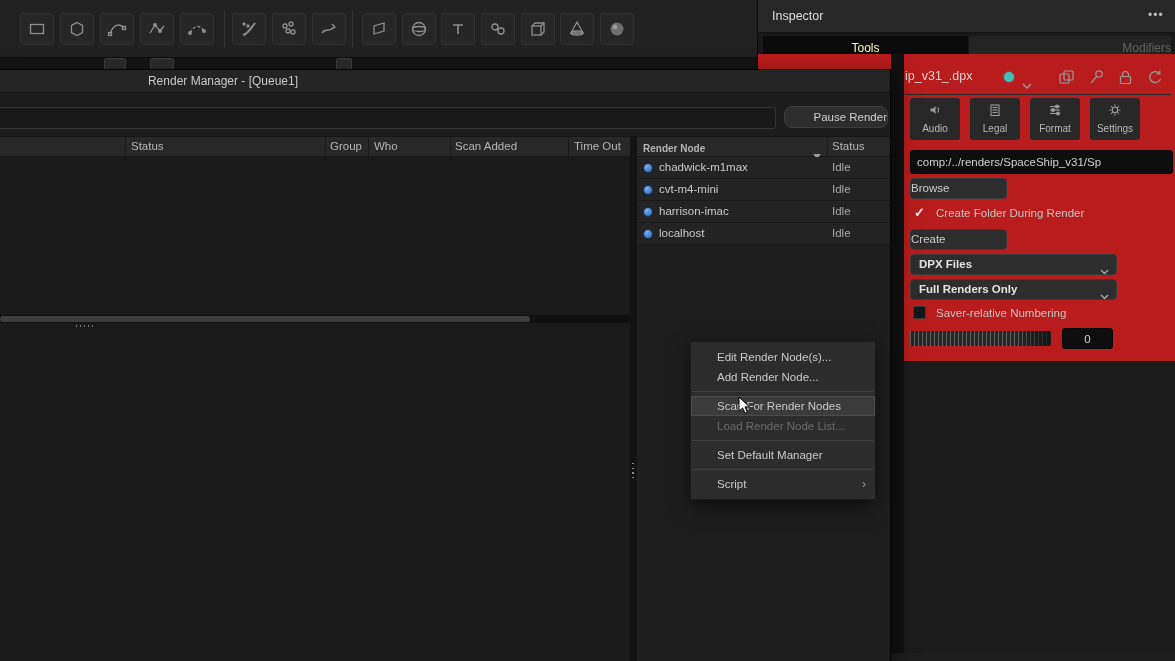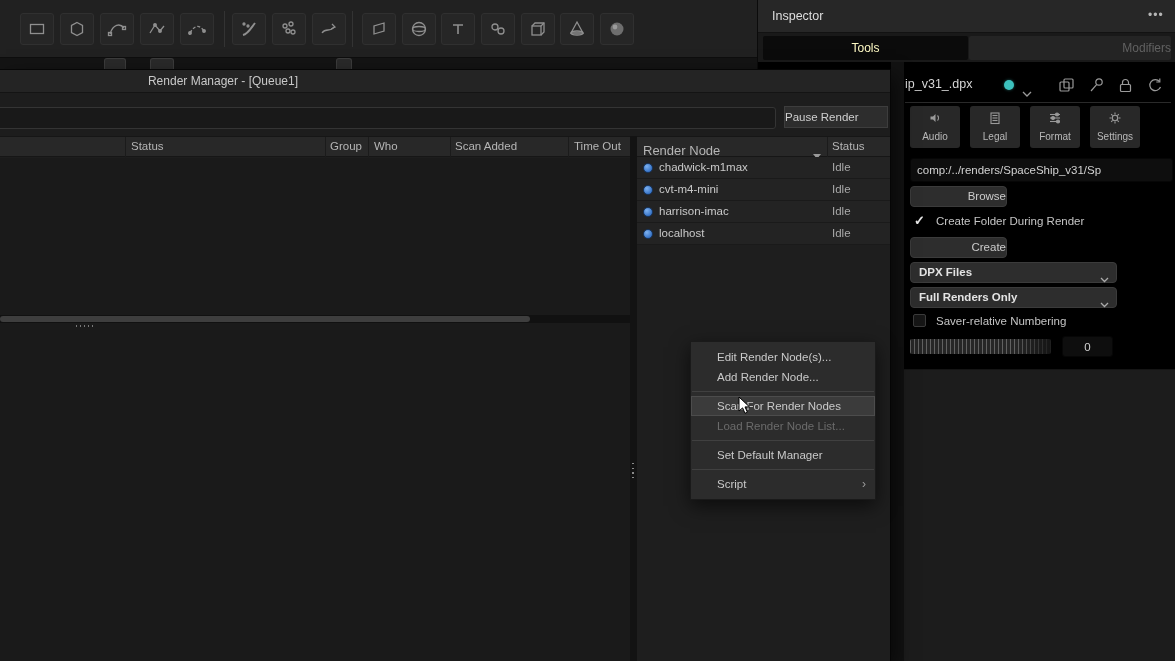--- a/index.html
+++ b/index.html
@@ -15,64 +15,64 @@
   .frag { position:absolute; top:58px; height:14px; background:#2a2a2a; border:1px solid #3c3c3c; border-bottom:none; border-radius:3px 3px 0 0; z-index:2; }
 
   
   .inspector { position:absolute; left:757px; top:0; width:418px; height:661px; background:#1f1f1f; border-left:1px solid #0b0b0b; z-index:1; }
   .insp-header { position:absolute; left:0; top:0; width:418px; height:33px; background:#272727; border-bottom:1px solid #121212; }
   .insp-title { position:absolute; left:14px; top:9px; font-size:12.5px; color:#dedede; }
   .insp-dots { position:absolute; left:390px; top:8px; font-size:12px; color:#b5b5b5; letter-spacing:1px; cursor:default; }
   .insp-tabs { position:absolute; left:0; top:33px; width:418px; height:29px; background:#191919; }
   .tab-tools { position:absolute; left:5px; top:3px; width:205px; height:24px; background:#0b0b0b; color:#fef9c3; font-size:12px; text-align:center; line-height:24px; border-radius:2px; }
   .tab-mods  { position:absolute; left:211px; top:3px; width:202px; height:24px; background:#242424; color:#616161; font-size:12px; text-align:right; line-height:24px; border-radius:2px; }
-  .insp-content { position:absolute; left:0; top:62px; width:418px; height:599px; background:#000000; }
+  .insp-content { position:absolute; left:0; top:54px; width:418px; height:599px; background:#b91c1c; }
   .darkstrip { position:absolute; left:133px; top:0; width:13px; height:599px; background:#121212; }
   .node-name { position:absolute; left:147px; top:15px; height:16px; font-size:12.5px; color:#d6d6d6; }
   .teal-dot { position:absolute; left:246px; top:18px; width:10px; height:10px; border-radius:50%; background:#3cc1bd; box-shadow:0 0 3px rgba(60,193,189,.5); }
   .hdr-caret { position:absolute; left:264px; top:21px; }
   .hicon { position:absolute; top:14px; width:20px; height:18px; }
   .hline1 { position:absolute; left:147px; top:40px; width:266px; height:1px; background:#2a2a2a; }
   .sect { position:absolute; top:44px; width:50px; height:42px; background:#282828; border-radius:3px; text-align:center; }
   .sect svg { margin-top:5px; }
   .sect .slabel { display:block; font-size:10px; color:#b8b8b8; margin-top:2px; }
   .pathfield { position:absolute; left:152px; top:96px; width:263px; height:24px; background:#0e0e0e; border:1px solid #060606; border-radius:3px; color:#d2d2d2; font-size:11.5px; padding:0 6px; font-family:"Liberation Sans", sans-serif; }
-  .ibtn { position:absolute; height:21px; background:#2d2d2d; border:1px solid #3b3b3b; border-radius:4px; color:#cbcbcb; font-size:11.5px; text-align:right; line-height:19px; cursor:default; }
+  .ibtn { position:absolute; height:21px; background:#2d2d2d; border:1px solid #3b3b3b; border-radius:4px; color:#cbcbcb; font-size:11.5px; text-align:left; line-height:19px; cursor:default; }
   .checkmark { position:absolute; left:156px; font-size:13px; color:#e6e6e6; font-weight:bold; }
   .chk-label { position:absolute; left:178px; font-size:11.5px; color:#c5c5c5; }
   .chk-box { position:absolute; left:155px; width:13px; height:13px; background:#161616; border:1px solid #3b3b3b; border-radius:2px; }
   .dd { position:absolute; left:152px; width:207px; height:21px; background:#2d2d2d; border:1px solid #3b3b3b; border-radius:4px; font-size:11.5px; font-weight:bold; color:#e3e3e3; line-height:19px; padding-left:8px; }
   .dd .ddcaret { position:absolute; right:7px; top:7px; }
   .ribbed { position:absolute; left:152px; top:277px; width:141px; height:15px; border-radius:2px;
             background-image:linear-gradient(90deg, rgba(25,25,25,0) 75%, rgba(18,18,18,.85)),
                              repeating-linear-gradient(90deg,#616161 0 1px,#262626 1px 4px); }
   .numbox { position:absolute; left:304px; top:274px; width:51px; height:21px; background:#0e0e0e; border:1px solid #060606; border-radius:3px; color:#d2d2d2; font-size:11.5px; text-align:center; font-family:"Liberation Sans", sans-serif; }
   .insp-lower { position:absolute; left:146px; top:307px; width:272px; height:292px; background:#1c1c1c; border-top:1px solid #151515; }
 
   
   .window { position:absolute; left:0; top:70px; width:890px; height:591px; background:#1d1d1d; z-index:10;
             box-shadow:0 0 0 1px #060606, 6px 6px 18px rgba(0,0,0,.55); }
   .titlebar { position:absolute; left:0; top:0; width:890px; height:23px; background:#242424; border-bottom:1px solid #141414; }
   .wtitle { position:absolute; left:23px; top:0; width:400px; text-align:center; font-size:12px; color:#c9c9c9; line-height:23px; }
   .filterfield { position:absolute; left:-16px; top:37px; width:792px; height:22px; background:#191919; border:1px solid #343434; border-radius:3px; }
-  .pausebtn { position:absolute; left:784px; top:36px; width:104px; height:22px; background:#2d2d2d; border:1px solid #3d3d3d; border-radius:0; color:#cfcfcf; font-size:11.5px; text-align:left; line-height:20px; cursor:default; }
+  .pausebtn { position:absolute; left:784px; top:36px; width:104px; height:22px; background:#2d2d2d; border:1px solid #3d3d3d; border-radius:8px; color:#cfcfcf; font-size:11.5px; text-align:right; line-height:20px; cursor:default; }
   .qheader { position:absolute; left:0; top:66px; width:630px; height:21px; background:#282828; border-top:1px solid #161616; border-bottom:1px solid #161616; }
   .qheader span { position:absolute; top:3px; font-size:11.5px; color:#b5b5b5; }
   .vline { position:absolute; top:0; width:1px; height:21px; background:#1b1b1b; }
   .queue-area { position:absolute; left:0; top:88px; width:630px; height:503px; background:#1a1a1a; }
   .hscroll { position:absolute; left:0; top:245px; width:630px; height:8px; background:#111; }
   .hthumb { position:absolute; left:0; top:1px; width:530px; height:6px; background:#3e3e3e; border-radius:3px; }
   .gripdots { position:absolute; left:76px; top:255px; width:20px; height:2px;
               background:repeating-linear-gradient(90deg,#787878 0 1.5px, transparent 1.5px 4px); }
   .gapstrip { position:absolute; left:630px; top:66px; width:7px; height:525px; background:#131313; }
   .vsplit { position:absolute; left:632px; top:393px; width:2px; height:15px;
             background:repeating-linear-gradient(180deg,#8a8a8a 0 1.5px, transparent 1.5px 4.6px); }
   .nodepanel { position:absolute; left:637px; top:66px; width:253px; height:525px; background:#1e1e1e; }
   .nheader { position:absolute; left:0; top:0; width:253px; height:21px; background:#282828; border-top:1px solid #161616; border-bottom:1px solid #161616; }
-  .nheader .nh1 { position:absolute; left:6px; top:6px; font-size:13px; color:#b5b5b5; }
+  .nheader .nh1 { position:absolute; left:6px; top:6px; font-size:10px; color:#b5b5b5;font-weight:bold; }
   .nheader .nh2 { position:absolute; left:195px; top:3px; font-size:11.5px; color:#b5b5b5; }
   .nh-caret { position:absolute; left:176px; top:8px; }
   .nhline { position:absolute; left:190px; top:0; width:1px; height:21px; background:#1b1b1b; }
   .nrow { position:absolute; left:0; width:253px; height:22px; background:#232323; border-bottom:1px solid #1a1a1a; }
   .ndot { position:absolute; left:6px; top:6px; width:10px; height:10px; border-radius:50%;
           background:radial-gradient(circle at 35% 30%, #7db1ef, #3a76c9 70%); border:1px solid #17355e; }
   .nname { position:absolute; left:22px; top:4px; font-size:11.5px; color:#c9c9c9; }
   .nstatus { position:absolute; left:195px; top:4px; font-size:11.5px; color:#a9a9a9; }
 
   

